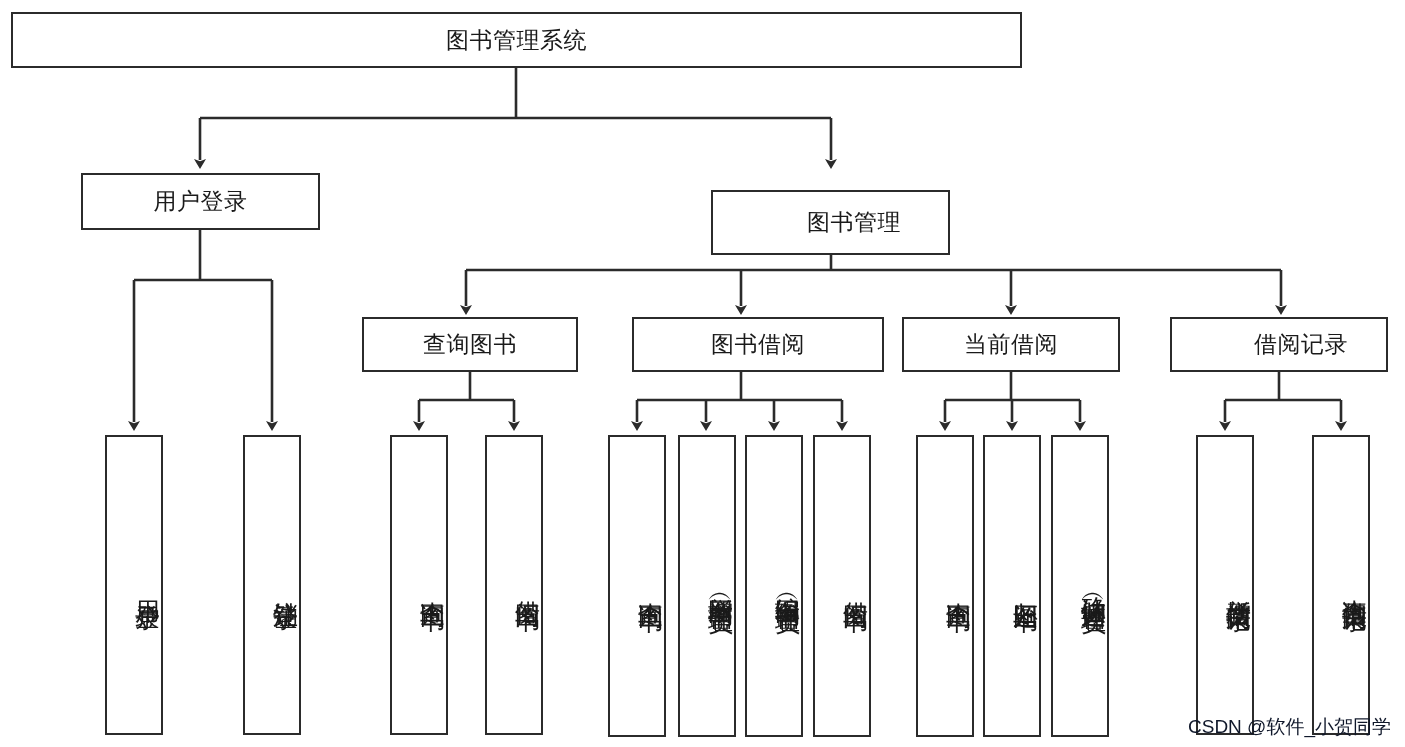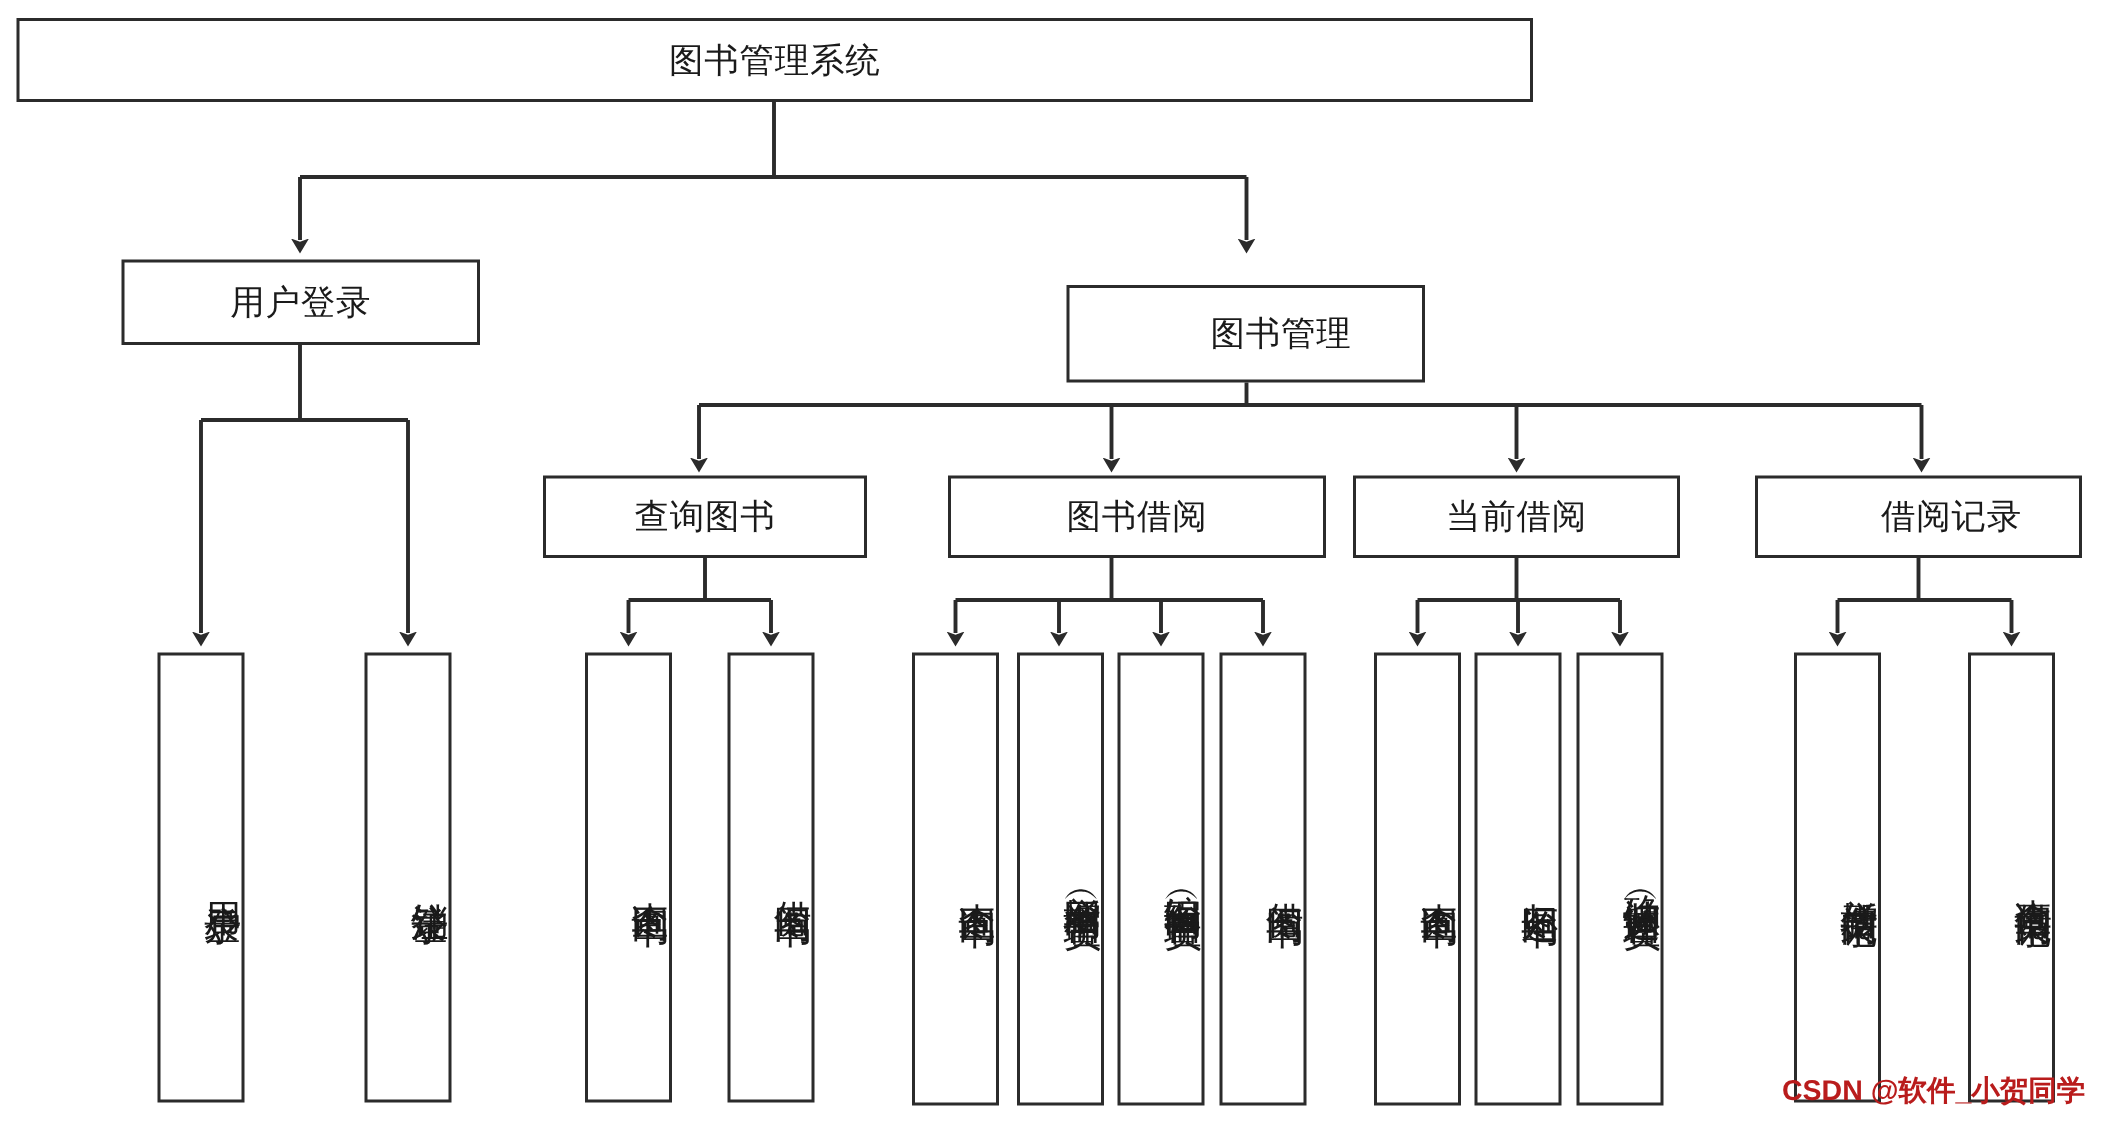--- a/index.html
+++ b/index.html
@@ -51,24 +51,23 @@
   }
   .node.vert span {
     writing-mode: vertical-rl;
     text-orientation: upright;
   }
   #watermark {
     position: absolute;
     left: 1188px;
     top: 714px;
     font-size: 19px;
-    color: #b91c1c;
+    color: #0f172a;
     white-space: nowrap;
     font-family: "Liberation Sans", "DejaVu Sans", sans-serif;
-    font-weight: bold;
   }
 </style>
 </head>
 <body>
 
 <div id="canvas">
 
   <svg id="wires" viewBox="0 0 1405 747" xmlns="http://www.w3.org/2000/svg">
     <defs>
       <marker id="arrow" markerWidth="10" markerHeight="12" refX="1" refY="6" orient="auto" markerUnits="userSpaceOnUse">

